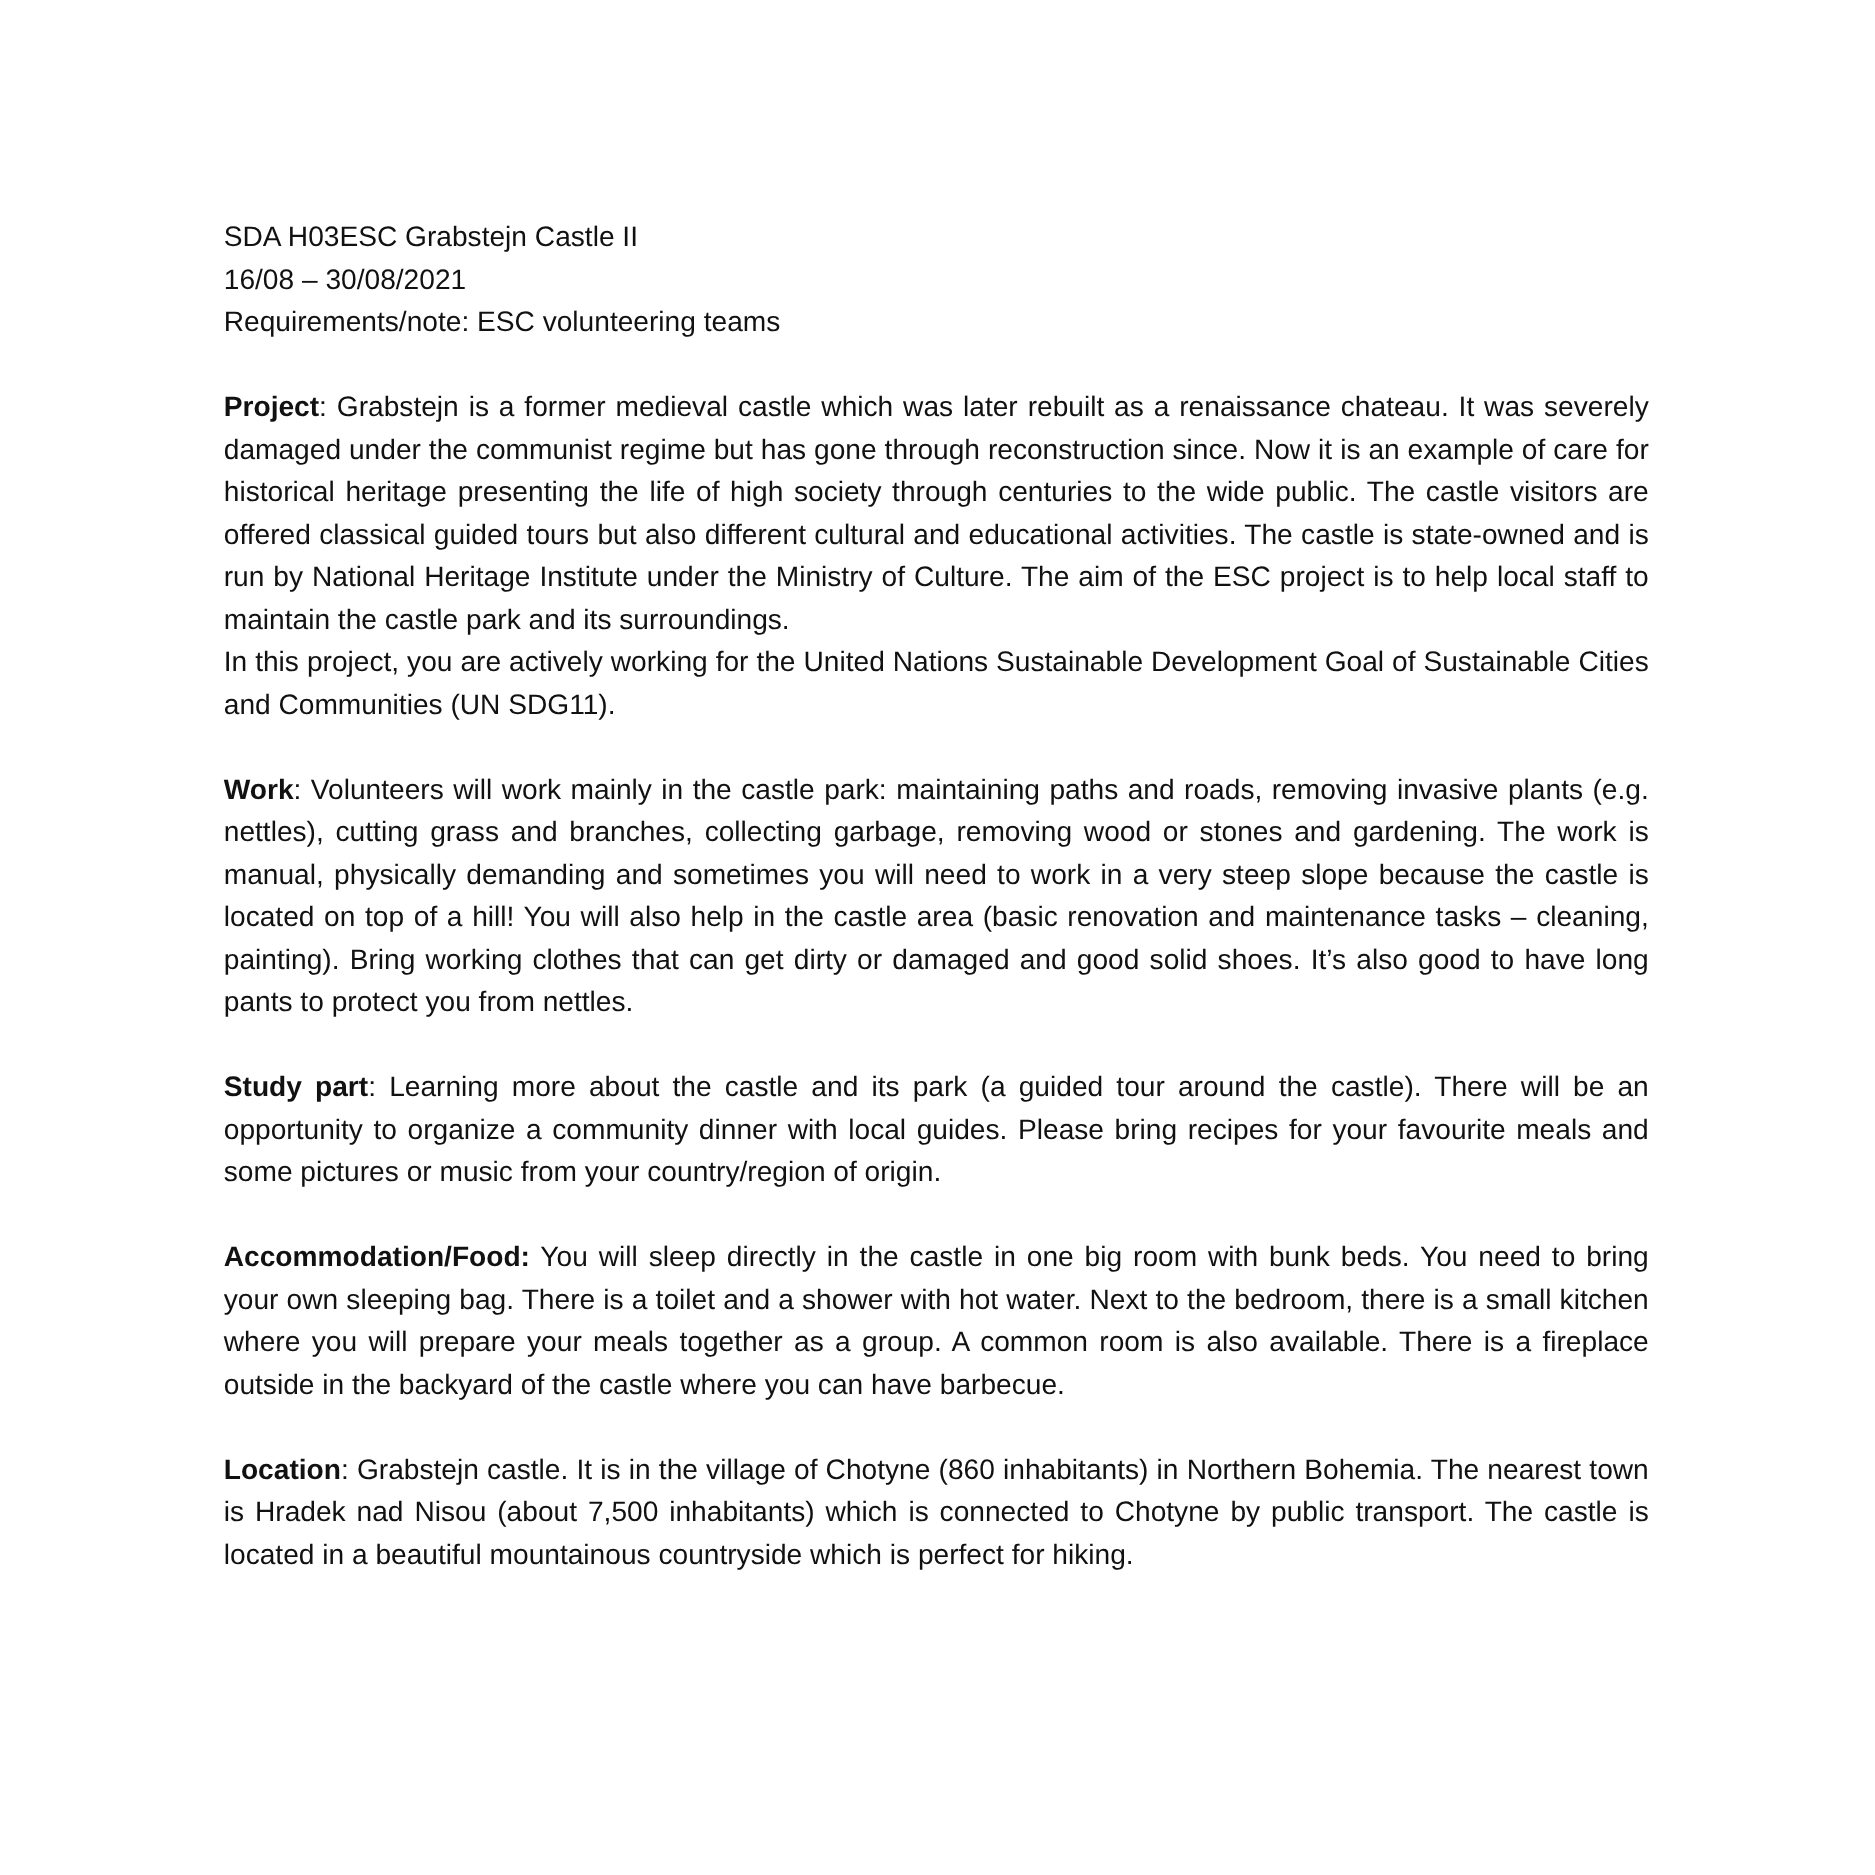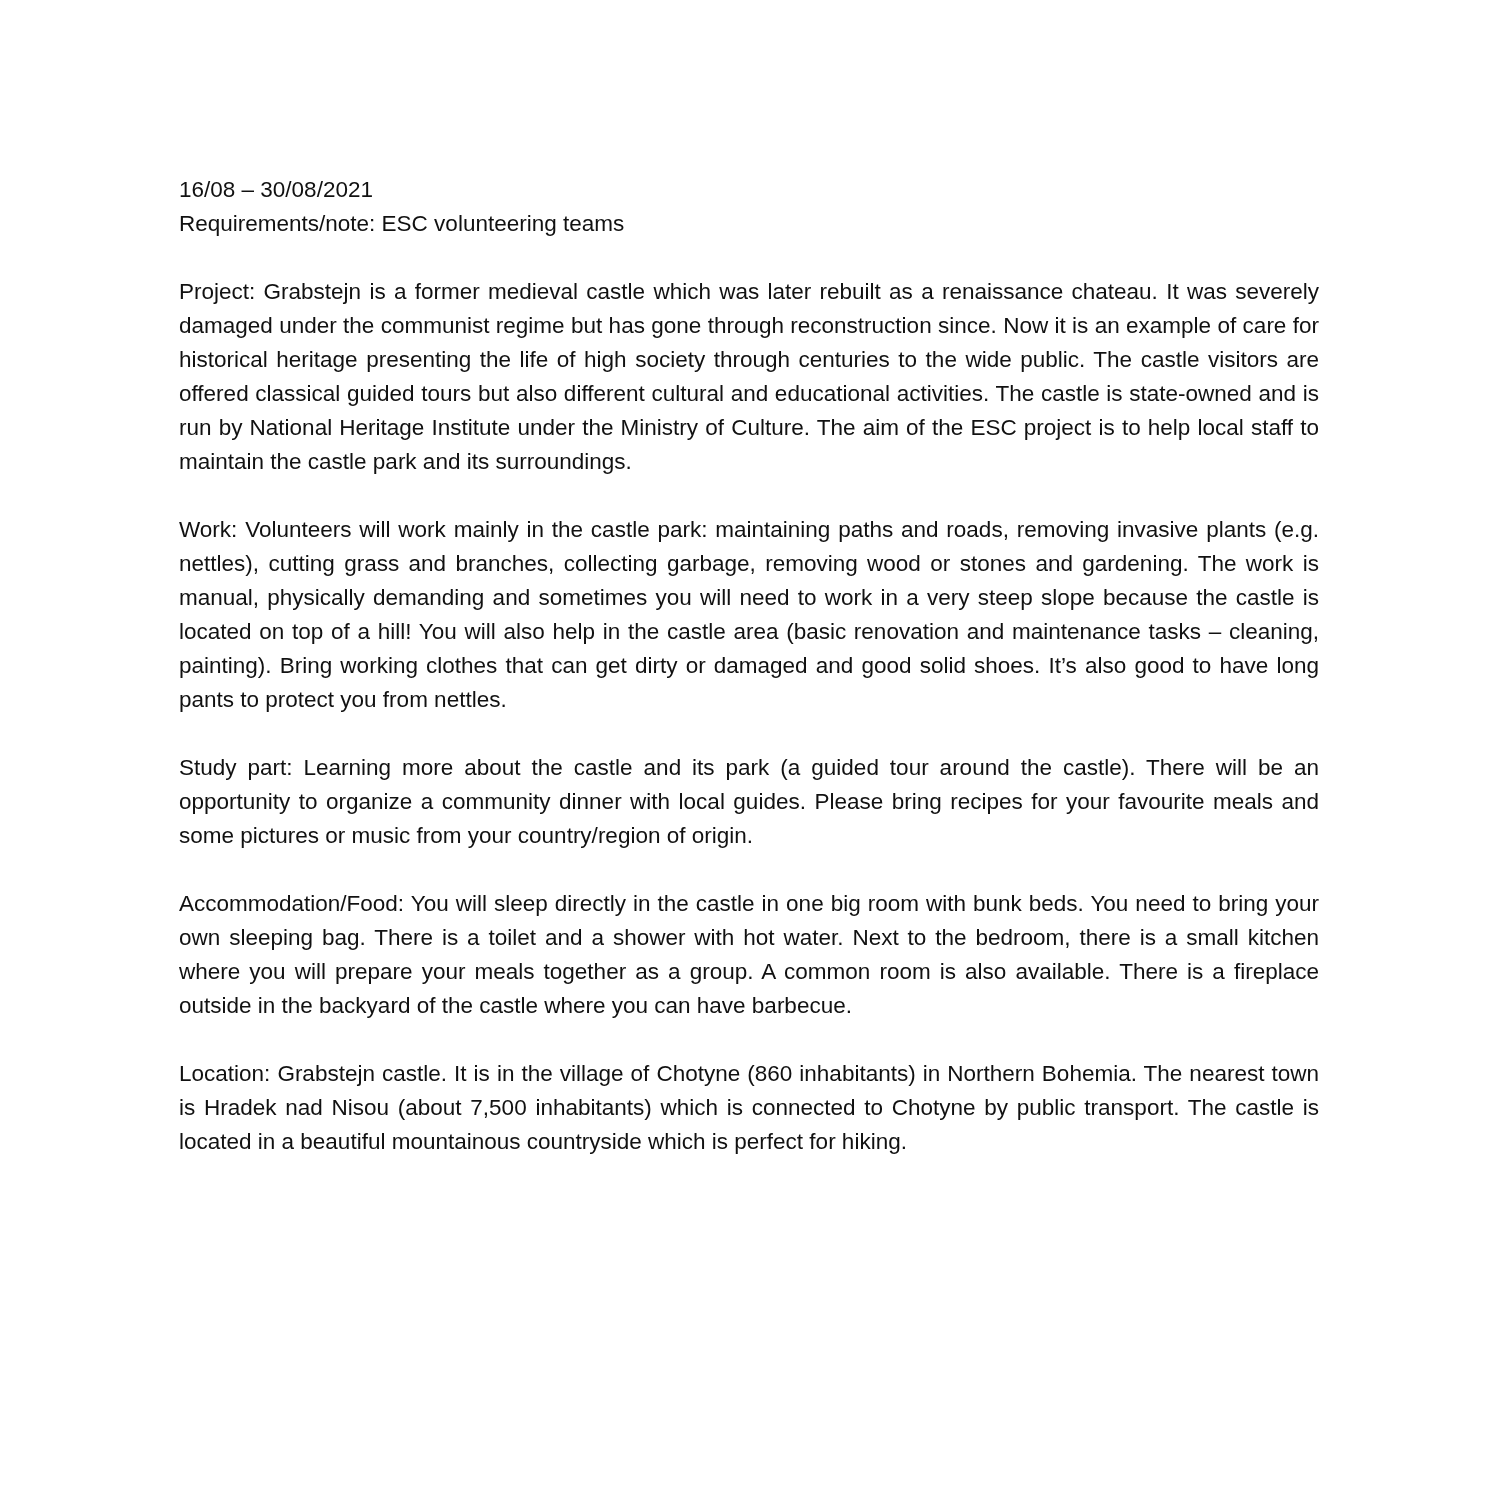--- a/index.html
+++ b/index.html
@@ -28,35 +28,37 @@
       white-space: nowrap;
     }
     .blank {
       height: 34px;
     }
     .para {
       text-align: justify;
       margin: 0;
     }
     .para b {
-      font-weight: normal;
+      font-weight: bold;
     }
   </style>
 </head>
 <body>
 
 <div class="page">
   <div>
+    <span class="meta-line">SDA H03ESC Grabstejn Castle II</span>
     <span class="meta-line">16/08 – 30/08/2021</span>
     <span class="meta-line">Requirements/note: ESC volunteering teams</span>
   </div>
 
   <div class="blank"></div>
 
   <p class="para"><b>Project</b><span>: Grabstejn is a former medieval castle which was later rebuilt as a renaissance chateau. It was severely damaged under the communist regime but has gone through reconstruction since. Now it is an example of care for historical heritage presenting the life of high society through centuries to the wide public. The castle visitors are offered classical guided tours but also different cultural and educational activities. The castle is state-owned and is run by National Heritage Institute under the Ministry of Culture. The aim of the ESC project is to help local staff to maintain the castle park and its surroundings.</span></p>
+  <p class="para"><span>In this project, you are actively working for the United Nations Sustainable Development Goal of Sustainable Cities and Communities (UN SDG11).</span></p>
 
   <div class="blank"></div>
 
   <p class="para"><b>Work</b><span>: Volunteers will work mainly in the castle park: maintaining paths and roads, removing invasive plants (e.g. nettles), cutting grass and branches, collecting garbage, removing wood or stones and gardening. The work is manual, physically demanding and sometimes you will need to work in a very steep slope because the castle is located on top of a hill!  You will also help in the castle area (basic renovation and maintenance tasks – cleaning, painting). Bring working clothes that can get dirty or damaged and good solid shoes. It’s also good to have long pants to protect you from nettles.</span></p>
 
   <div class="blank"></div>
 
   <p class="para"><b>Study part</b><span>: Learning more about the castle and its park (a guided tour around the castle). There will be an opportunity to organize a community dinner with local guides. Please bring recipes for your favourite meals and some pictures or music from your country/region of origin.</span></p>
 
   <div class="blank"></div>

